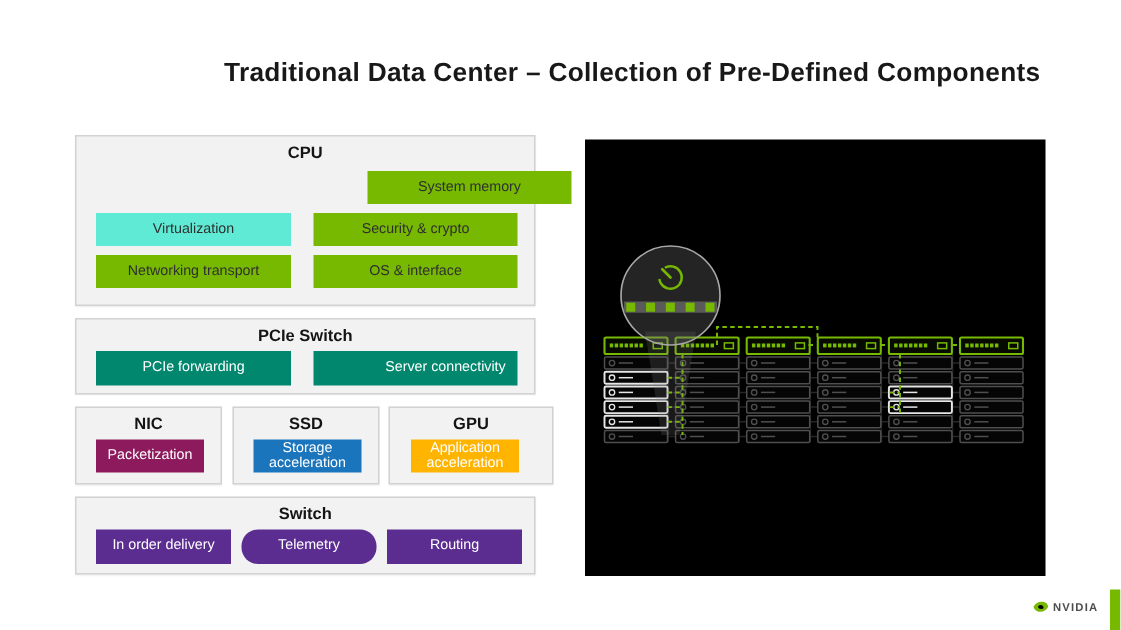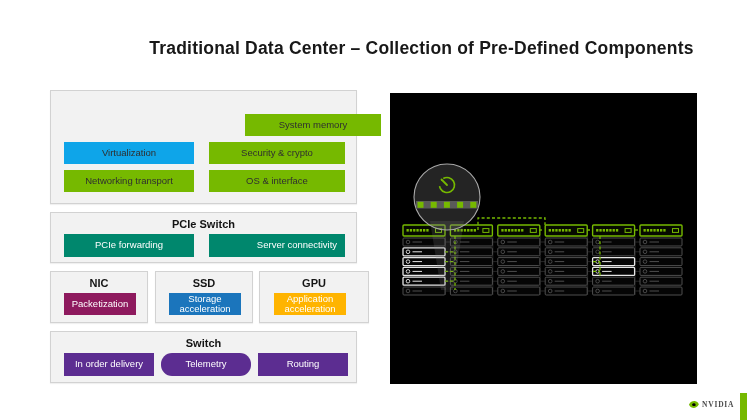--- a/index.html
+++ b/index.html
@@ -22,35 +22,36 @@
   }
   .btn{
     position:absolute;display:flex;align-items:center;justify-content:center;
     text-align:center;font-size:9.5px;line-height:10.5px;color:#ffffff;
     box-sizing:border-box;padding:1px 2px;
   }
   .btn.green{color:#2f2f2f;}
   .diagram-panel{position:absolute;left:390px;top:93px;width:307px;height:291px;background:#000000;}
   .footer-logo{
     position:absolute;left:688px;top:398px;height:12px;display:flex;
-    align-items:center;gap:3px;font-family:Liberation Serif, serif;
+    align-items:center;gap:3px;
   }
   .footer-logo .brand{
     font-size:7.5px;font-weight:bold;color:#4d4d4d;letter-spacing:.8px;
   }
   .accent-bar{position:absolute;left:740px;top:393px;width:7px;height:27px;background:#76b900;}
 </style>
 </head>
 <body>
 
 <div class="title">Traditional Data Center – Collection of Pre-Defined Components</div>
 
 <div class="panel" style="left:50px;top:90px;width:307px;height:114px;">
+  <div class="panel-header">CPU</div>
   <div class="btn green" style="left:158px;top:23px;width:136px;height:22px;background:#76b900;margin-left:36px;">System memory</div>
-  <div class="btn green" style="left:13px;top:51px;width:130px;height:22px;background:#0ea5e9;">Virtualization</div>
+  <div class="btn green" style="left:13px;top:51px;width:130px;height:22px;background:#5eead4;">Virtualization</div>
   <div class="btn green" style="left:158px;top:51px;width:136px;height:22px;background:#76b900;">Security &amp; crypto</div>
   <div class="btn green" style="left:13px;top:79px;width:130px;height:22px;background:#76b900;">Networking transport</div>
   <div class="btn green" style="left:158px;top:79px;width:136px;height:22px;background:#76b900;">OS &amp; interface</div>
 </div>
 
 <div class="panel" style="left:50px;top:212px;width:307px;height:51px;">
   <div class="panel-header">PCIe Switch</div>
   <div class="btn" style="left:13px;top:21px;width:130px;height:23px;background:#00876d;">PCIe forwarding</div>
   <div class="btn" style="left:158px;top:21px;width:136px;height:23px;background:#00876d;padding-left:42px;">Server connectivity</div>
 </div>

